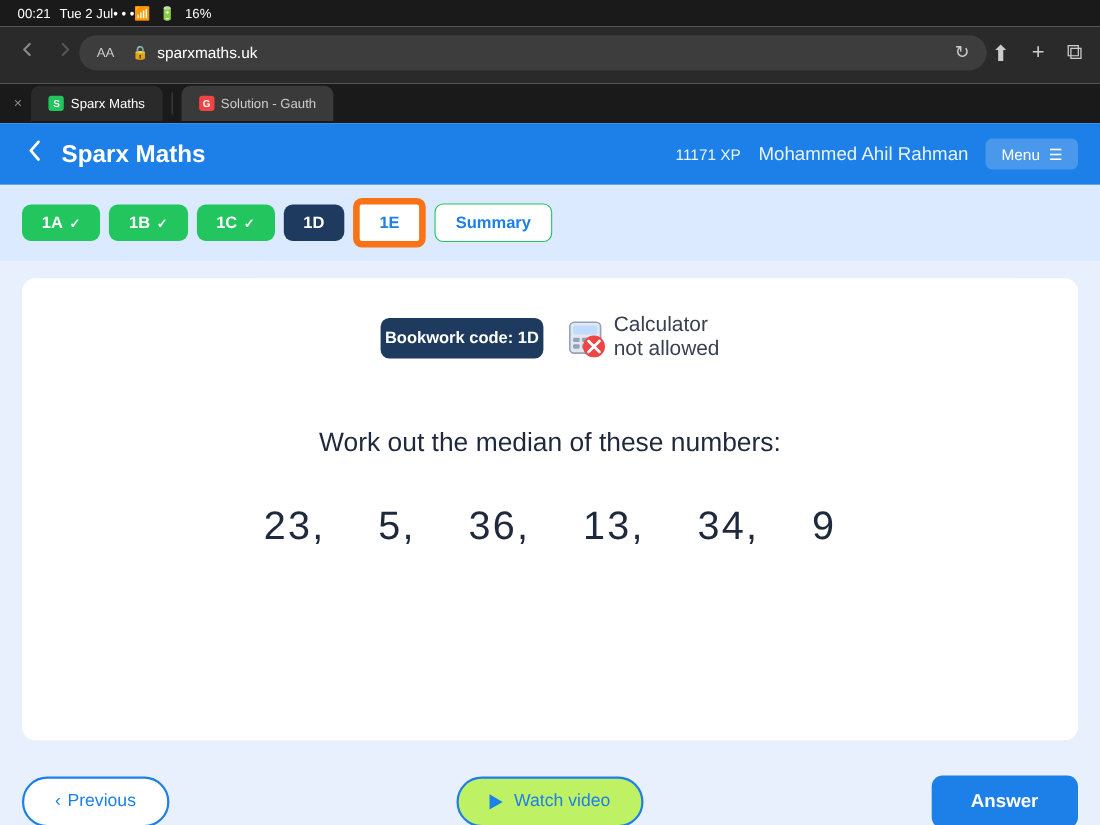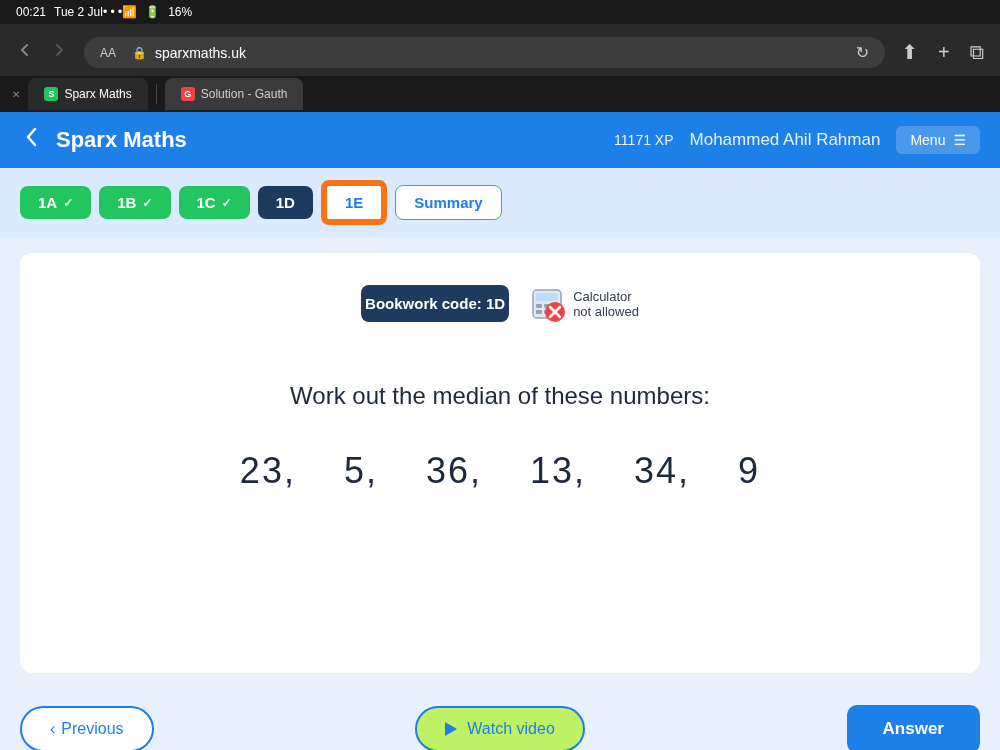--- a/index.html
+++ b/index.html
@@ -23,22 +23,21 @@
       height: 24px;
     }
     .status-left { display: flex; gap: 8px; align-items: center; }
     .status-right { display: flex; gap: 8px; align-items: center; }
 
     
     .browser-chrome {
       background: #2a2a2a;
       padding: 8px 12px;
       display: flex;
-      align-items: flex-end;
-      gap: 12px;
+      align-items: flex-start;
       height: 52px;
     }
     .browser-icons { display: flex; gap: 8px; align-items: center; }
     .browser-icon-btn {
       color: #999;
       background: none;
       border: none;
       font-size: 18px;
       cursor: pointer;
       padding: 4px;
@@ -214,21 +213,21 @@
       color: white;
       padding: 10px 4px;
       border-radius: 8px;
       font-size: 15px;
       font-weight: 600;
     }
     .calculator-badge {
       display: flex;
       align-items: center;
       gap: 8px;
-      font-size: 13px;
+      font-size: 19px;
       color: #374151;
     }
     .calc-icon {
       width: 36px;
       height: 36px;
       position: relative;
     }
     .calc-icon svg { width: 36px; height: 36px; }
     .question-text {
       font-size: 24px;

